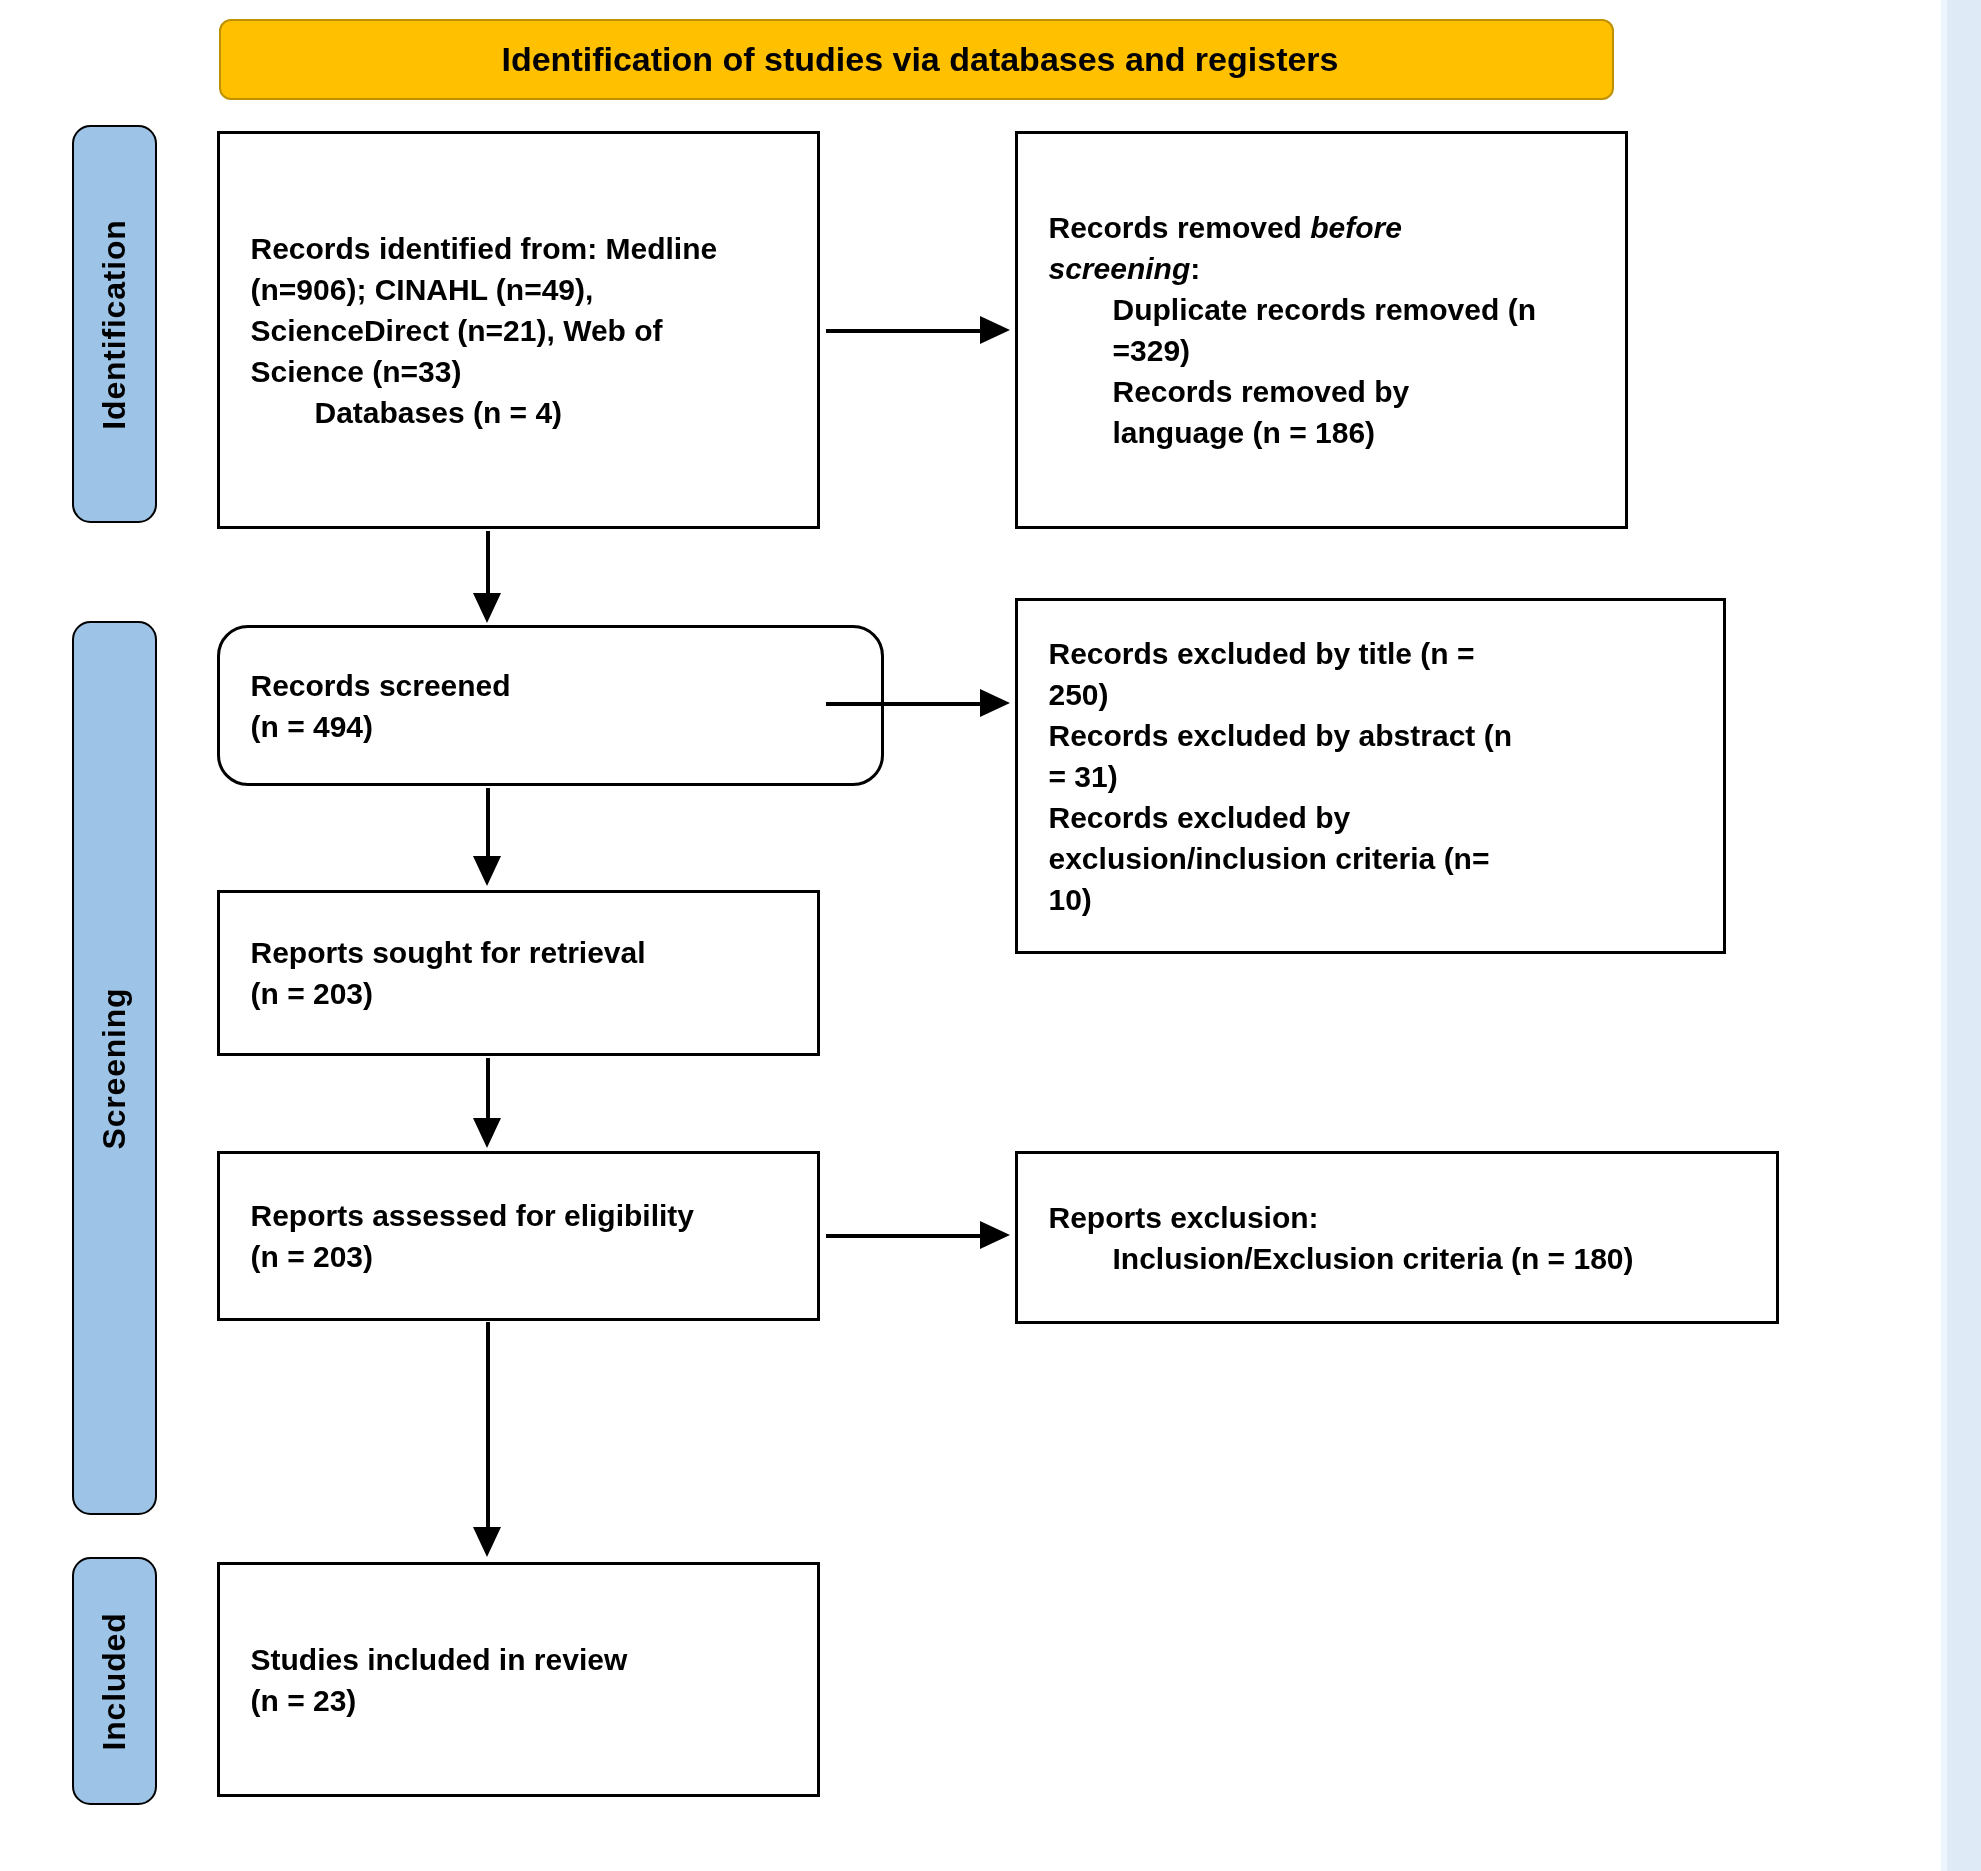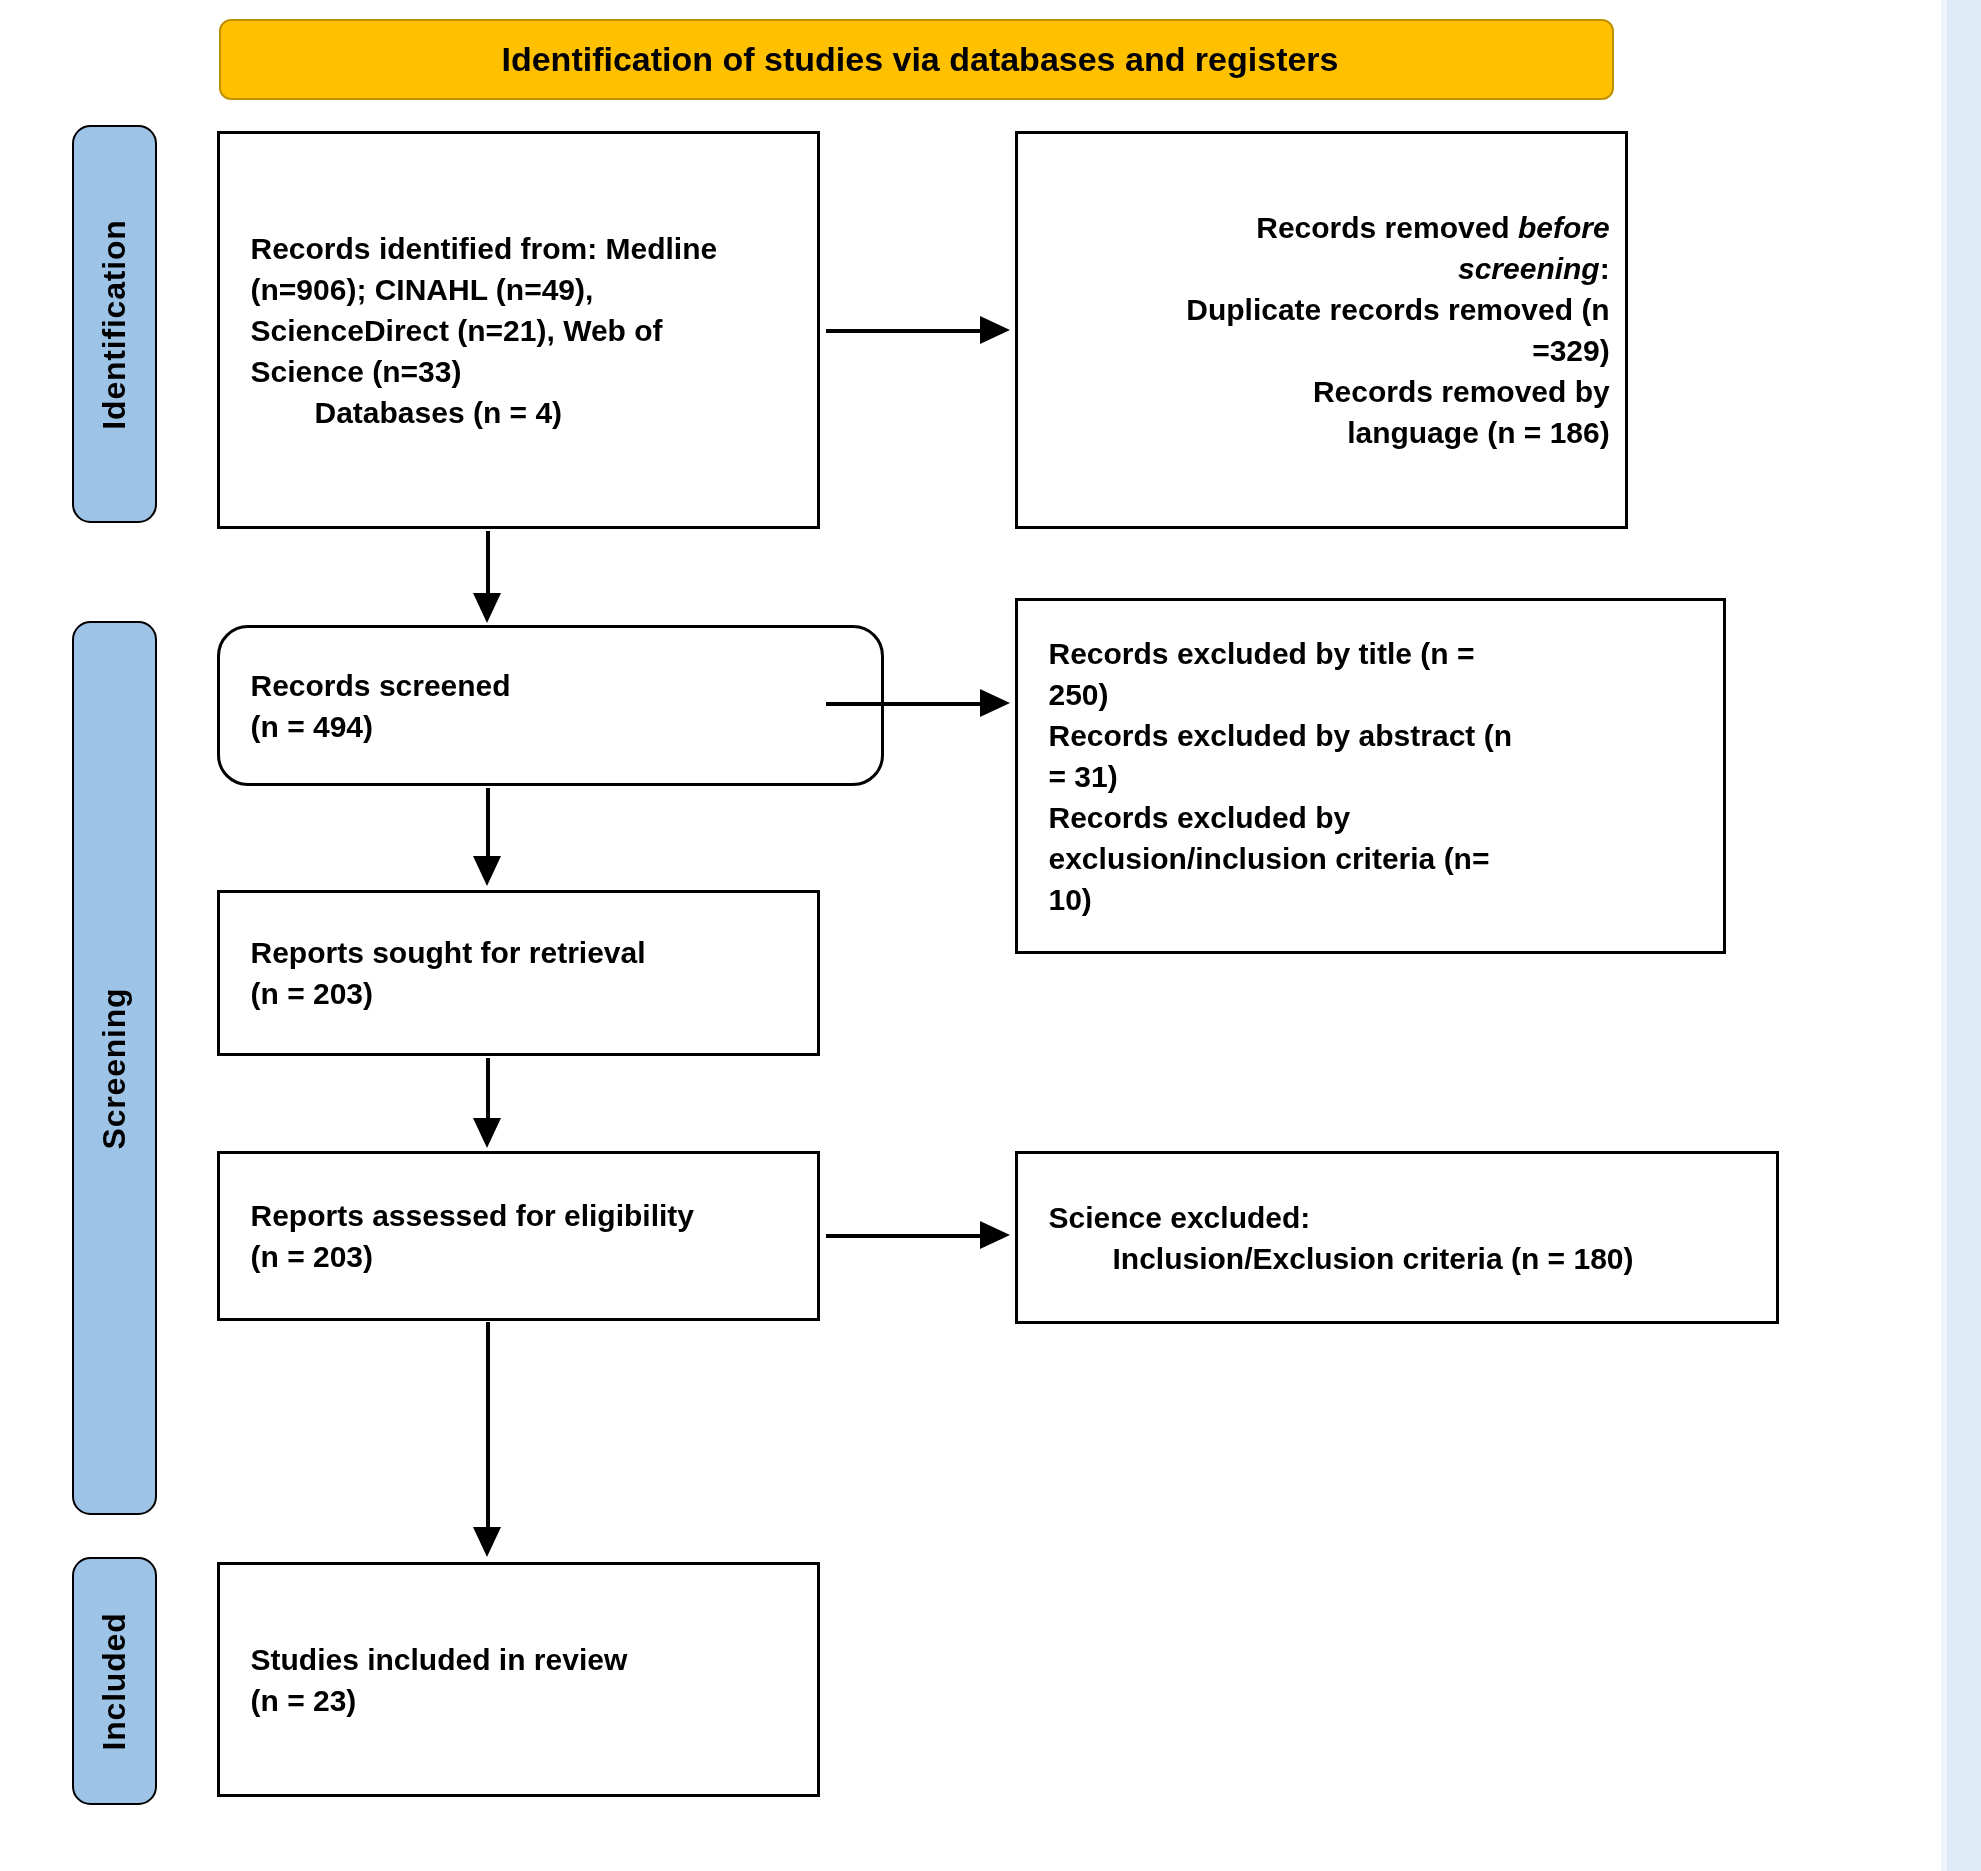--- a/index.html
+++ b/index.html
@@ -67,21 +67,21 @@
   </div>
 
   <div class="box" style="left:217px; top:131px; width:603px; height:398px;">
     <div class="line">Records identified from: Medline</div>
     <div class="line">(n=906); CINAHL (n=49),</div>
     <div class="line">ScienceDirect (n=21), Web of</div>
     <div class="line">Science (n=33)</div>
     <div class="line indent">Databases (n = 4)</div>
   </div>
 
-  <div class="box" style="left:1015px; top:131px; width:613px; height:398px;text-align:right;">
+  <div class="box" style="left:1015px; top:131px; width:613px; height:398px;">
     <div class="line"><span>Records removed </span><span class="it">before</span></div>
     <div class="line"><span class="it">screening</span><span>:</span></div>
     <div class="line indent">Duplicate records removed (n</div>
     <div class="line indent">=329)</div>
     <div class="line indent">Records removed by</div>
     <div class="line indent">language (n = 186)</div>
   </div>
 
   <div class="box" style="left:217px; top:625px; width:667px; height:161px;border-radius:31px;">
     <div class="line">Records screened</div>
@@ -102,21 +102,21 @@
     <div class="line">Reports sought for retrieval</div>
     <div class="line">(n = 203)</div>
   </div>
 
   <div class="box" style="left:217px; top:1151px; width:603px; height:170px;">
     <div class="line">Reports assessed for eligibility</div>
     <div class="line">(n = 203)</div>
   </div>
 
   <div class="box" style="left:1015px; top:1151px; width:764px; height:173px;">
-    <div class="line">Science excluded:</div>
+    <div class="line">Reports exclusion:</div>
     <div class="line indent">Inclusion/Exclusion criteria (n = 180)</div>
   </div>
 
   <div class="box" style="left:217px; top:1562px; width:603px; height:235px;">
     <div class="line">Studies included in review</div>
     <div class="line">(n = 23)</div>
   </div>
 
   <div>
     <div class="hline" style="left:826px; top:329px; width:155px;"></div>

